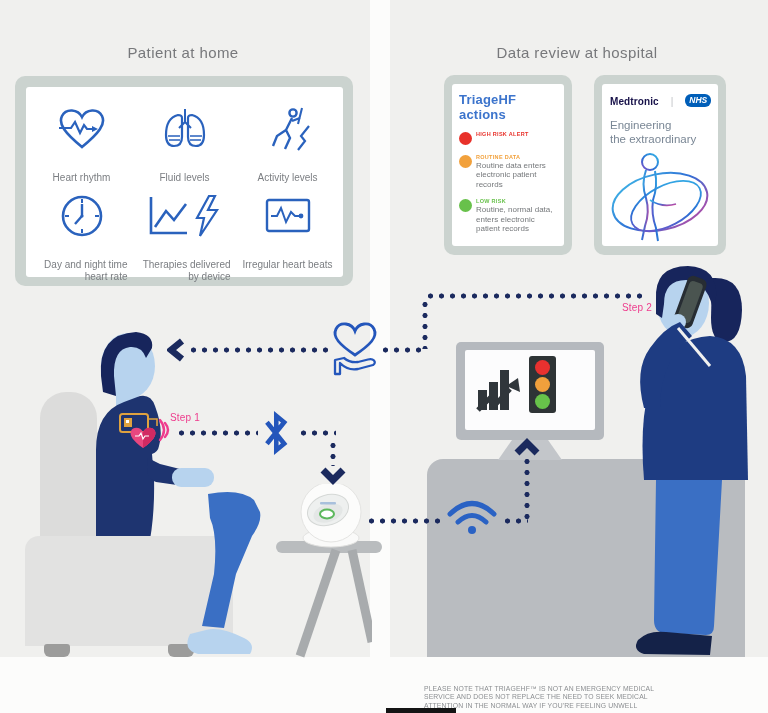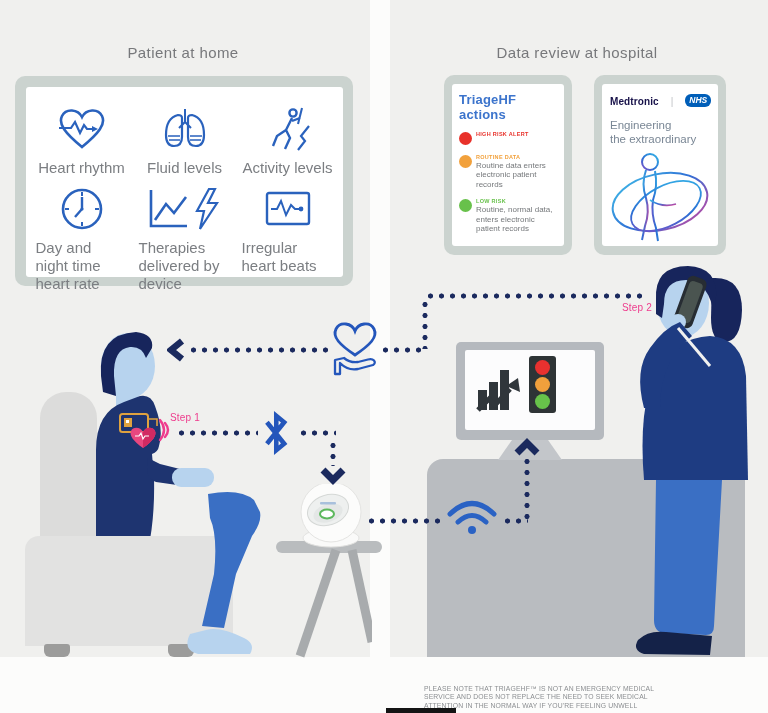--- a/index.html
+++ b/index.html
@@ -16,21 +16,21 @@
   .abs{position:absolute}
   
   .dots-h{position:absolute;height:6px;background-image:radial-gradient(circle,var(--navy) 2.3px,transparent 2.8px);background-size:11px 6px;background-repeat:repeat-x;background-position:0 50%}
   .dots-v{position:absolute;width:6px;background-image:radial-gradient(circle,var(--navy) 2.3px,transparent 2.8px);background-size:6px 11px;background-repeat:repeat-y;background-position:50% 0}
   .section-title{position:absolute;width:250px;text-align:center;font-size:15px;letter-spacing:.4px;color:var(--gray-text);font-weight:500}
   .panel-outer{position:absolute;background:var(--sage);border-radius:10px}
   .panel-inner{position:absolute;background:var(--card);border-radius:3px}
   .sensor-grid{display:grid;grid-template-columns:1fr 1fr 1fr;grid-template-rows:1fr 1fr;width:100%;height:100%;padding:10px 4px}
   .sensor-cell{display:flex;flex-direction:column;align-items:center;justify-content:flex-start;padding-top:6px}
   .sensor-icon{height:52px;display:flex;align-items:center;justify-content:center}
-  .sensor-label{font-size:15px;line-height:1.2;color:var(--label-gray);text-align:left;margin-top:4px;max-width:92px}
+  .sensor-label{font-size:10px;line-height:1.2;color:var(--label-gray);text-align:right;margin-top:17px;max-width:92px}
   .triage-title{font-size:13px;font-weight:600;color:#3c74cc;letter-spacing:.2px}
   .action-row{display:flex;align-items:flex-start;margin-top:9px}
   .action-dot{width:13px;height:13px;border-radius:50%;flex:none;margin-right:4px;margin-top:1px}
   .dot-red{background:var(--red)}.dot-amber{background:var(--amber)}.dot-green{background:var(--green)}
   .action-level{font-size:5.5px;font-weight:bold;letter-spacing:.3px}
   .lvl-red{color:var(--red)}.lvl-amber{color:var(--amber)}.lvl-green{color:var(--green)}
   .action-desc{font-size:8px;line-height:1.18;color:#75787b;margin-top:1px}
   .brand-row{display:flex;align-items:flex-end;gap:12px}
   .brand-name{font-size:10px;font-weight:bold;color:#171149;letter-spacing:.1px}
   .brand-sep{color:#c0c3c6;font-size:10px;font-weight:300}

